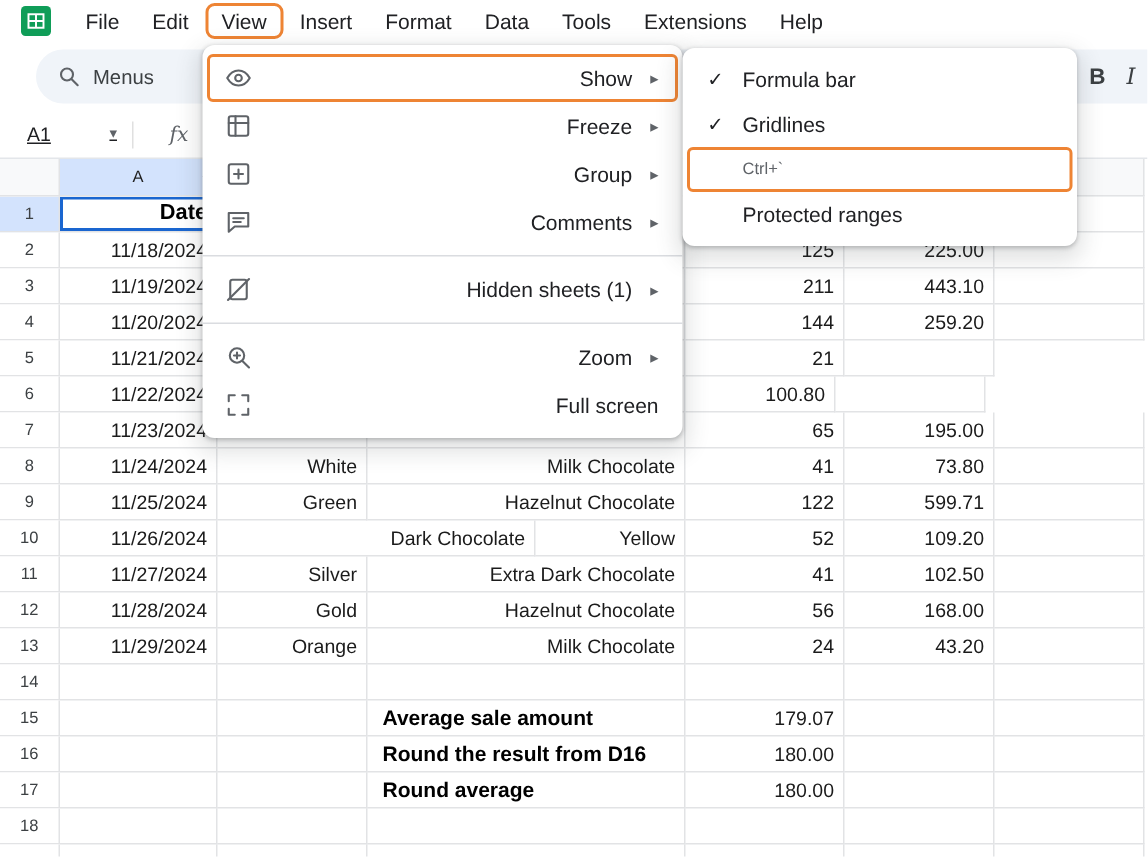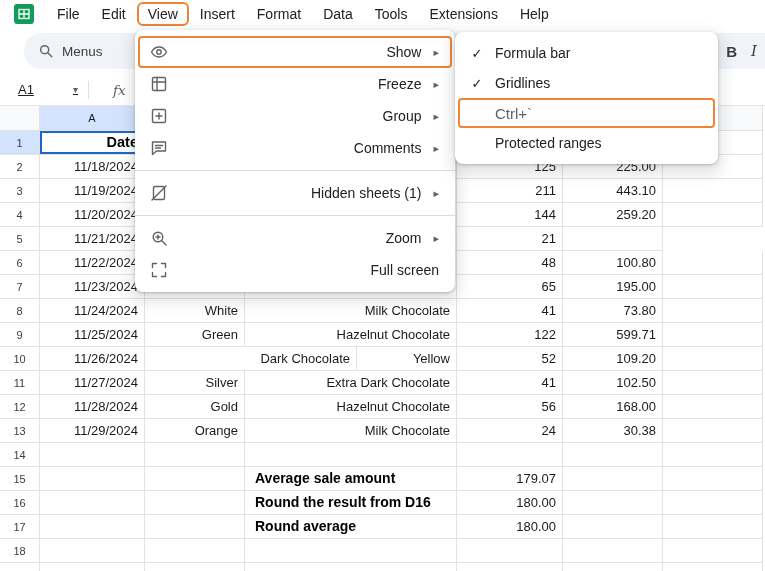--- a/index.html
+++ b/index.html
@@ -54,21 +54,21 @@
   .mi-label { flex:1; white-space:nowrap; }
   .mi-arrow { color:#5f6368; font-size:11px; }
   .menu-item.hl::before { content:""; position:absolute; top:0; bottom:0; left:3px; right:3px; border:2px solid var(--accent_orange); border-radius:4px; pointer-events:none; }
   .m-sep { height:1px; background:#dadce0; margin:6px 0; }
 
   .submenu { position:absolute; left:455px; top:32px; width:263px; background:#fff; border-radius:8px;
     box-shadow:0 1px 3px rgba(60,64,67,.3), 0 6px 14px 4px rgba(60,64,67,.15); padding:6px 0; z-index:21; }
   .sub-item { height:30px; display:flex; align-items:center; gap:10px; padding:0 16px 0 14px; font-size:14px; color:#202124; position:relative; }
   .sub-check { width:16px; text-align:center; color:#202124; font-size:13px; flex:none; }
   .sub-label { flex:1; white-space:nowrap; }
-  .sub-shortcut { color:#5f6368; font-size:15px; }
+  .sub-shortcut { color:#5f6368; font-size:11px; }
   .sub-item.hl::before { content:""; position:absolute; top:0; bottom:0; left:3px; right:3px; border:2px solid var(--accent_orange); border-radius:4px; pointer-events:none; }
 </style>
 </head>
 <body>
 
 <div class="app">
 
   <div class="menubar">
     <span class="logo">
       <svg width="20" height="20" viewBox="0 0 20 20">
@@ -184,21 +184,20 @@
           <div class="cell" style="width: 100px;"></div>
           <div class="cell" style="width: 212px;"></div>
           <div class="cell" style="width: 106px;">21</div>
           <div class="cell" style="width: 100px;"></div>
         </div>
         <div class="row">
           <div class="gut">6</div>
           <div class="cell" style="width: 105px;">11/22/2024</div>
           <div class="cell" style="width: 100px;"></div>
           <div class="cell" style="width: 212px;"></div>
-          <div class="cell" style="width: 106px;">48</div>
           <div class="cell" style="width: 100px;">100.80</div>
           <div class="cell" style="width: 100px;"></div>
         </div>
         <div class="row">
           <div class="gut">7</div>
           <div class="cell" style="width: 105px;">11/23/2024</div>
           <div class="cell" style="width: 100px;"></div>
           <div class="cell" style="width: 212px;"></div>
           <div class="cell" style="width: 106px;">65</div>
           <div class="cell" style="width: 100px;">195.00</div>
@@ -248,21 +247,21 @@
           <div class="cell" style="width: 106px;">56</div>
           <div class="cell" style="width: 100px;">168.00</div>
           <div class="cell" style="width: 100px;"></div>
         </div>
         <div class="row">
           <div class="gut">13</div>
           <div class="cell" style="width: 105px;">11/29/2024</div>
           <div class="cell" style="width: 100px;">Orange</div>
           <div class="cell" style="width: 212px;">Milk Chocolate</div>
           <div class="cell" style="width: 106px;">24</div>
-          <div class="cell" style="width: 100px;">30.38</div>
+          <div class="cell" style="width: 100px;">43.20</div>
           <div class="cell" style="width: 100px;"></div>
         </div>
         <div class="row">
           <div class="gut">14</div>
           <div class="cell" style="width: 105px;"></div>
           <div class="cell" style="width: 100px;"></div>
           <div class="cell" style="width: 212px;"></div>
           <div class="cell" style="width: 106px;"></div>
           <div class="cell" style="width: 100px;"></div>
           <div class="cell" style="width: 100px;"></div>

